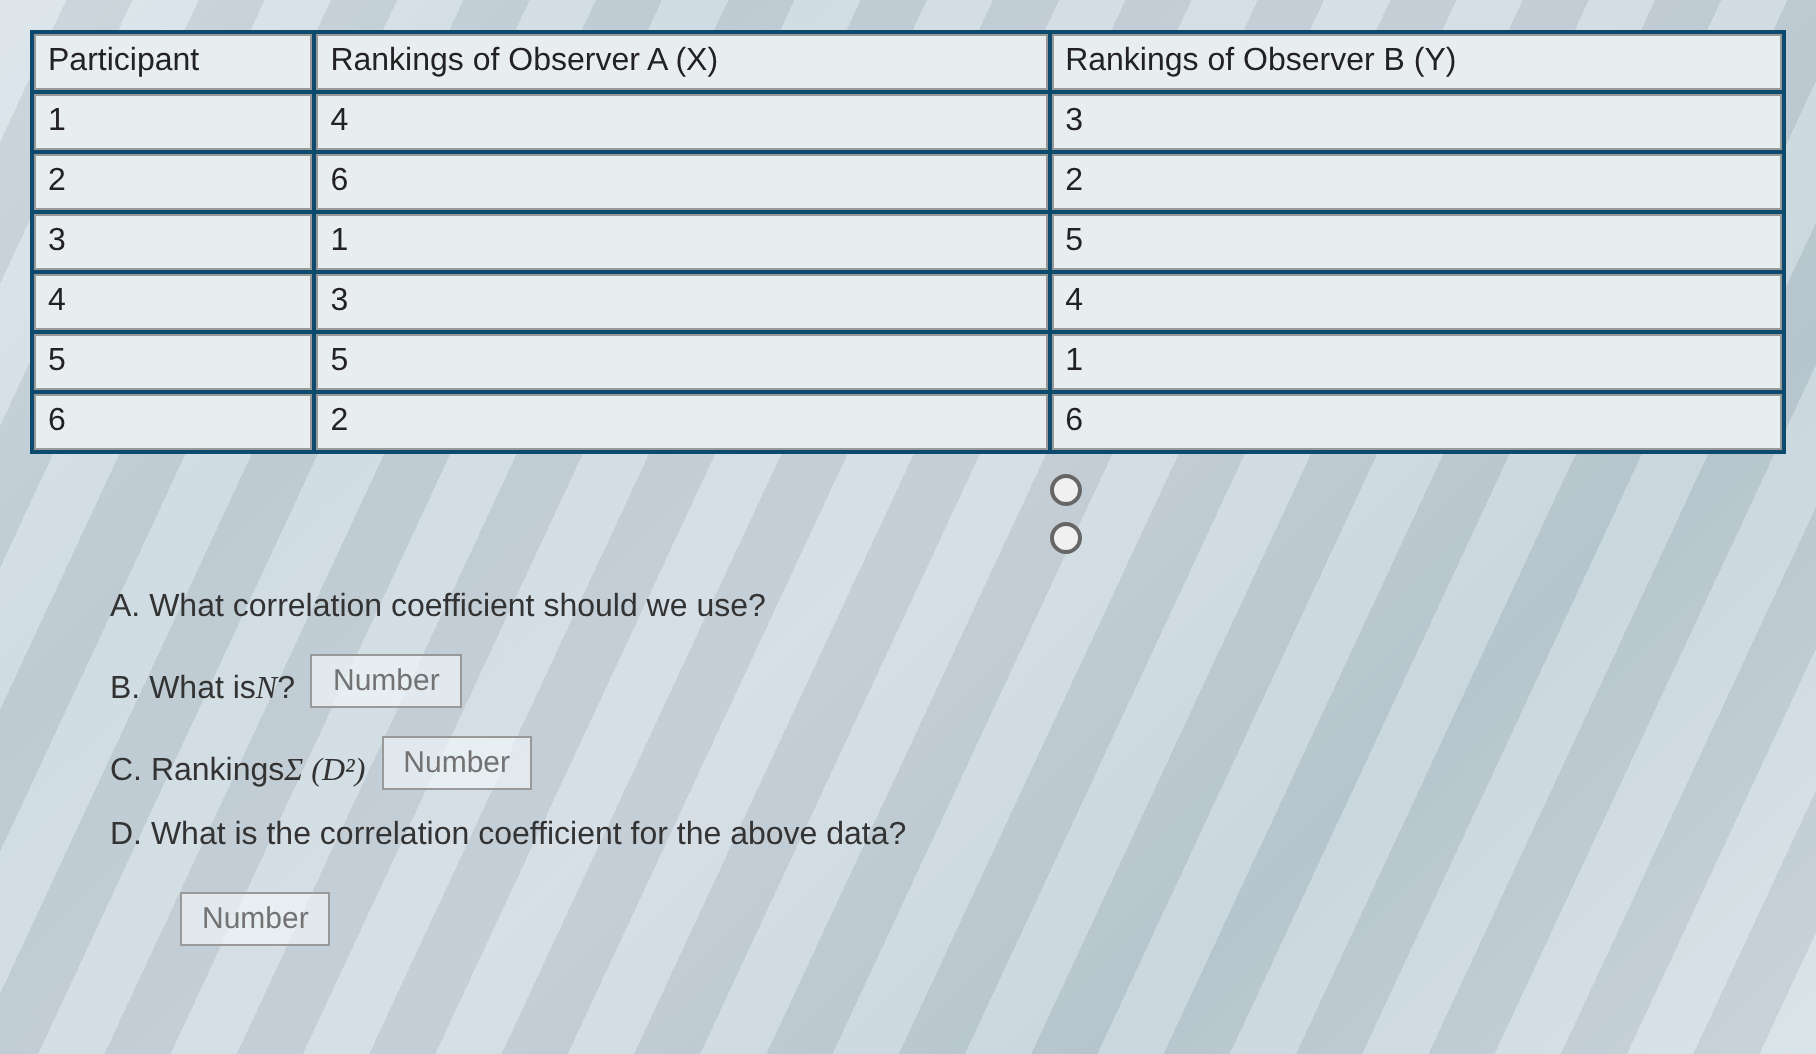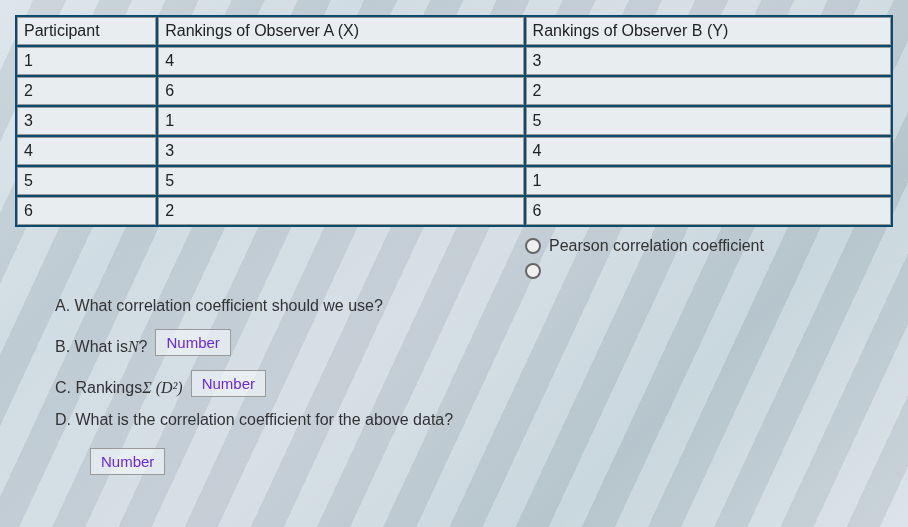--- a/index.html
+++ b/index.html
@@ -93,21 +93,21 @@
     .math-i {
       font-style: italic;
       font-family: 'Times New Roman', serif;
     }
     .input-box {
       display: inline-block;
       border: 1px solid #999;
       background: rgba(240,245,248,0.7);
       padding: 4px 10px;
       margin-left: 8px;
-      color: #6d28d9;
+      color: #737373;
       font-size: 15px;
       min-width: 70px;
     }
     .input-box-standalone {
       margin-left: 35px;
       margin-top: 5px;
     }
   </style>
 </head>
 <body>
@@ -149,21 +149,20 @@
       <td>6</td>
       <td>2</td>
       <td>6</td>
     </tr>
   </tbody>
     </table>
 
   <div class="options">
     <div class="option-row">
       <span class="radio-circle"></span>
-      <span>Pearson correlation coefficient</span>
     </div>
     <div class="option-row">
       <span class="radio-circle"></span>
     </div>
   </div>
 
   <div class="questions">
     <div class="question-row qa">
       <span>A. What correlation coefficient should we use?</span>
     </div>

